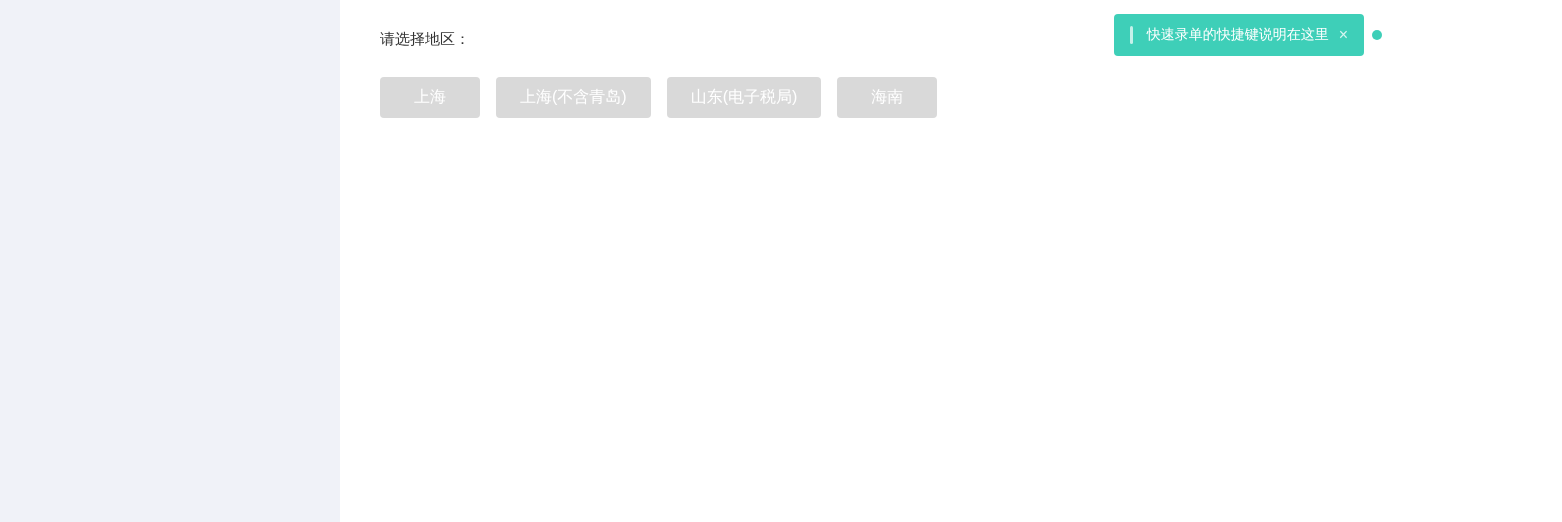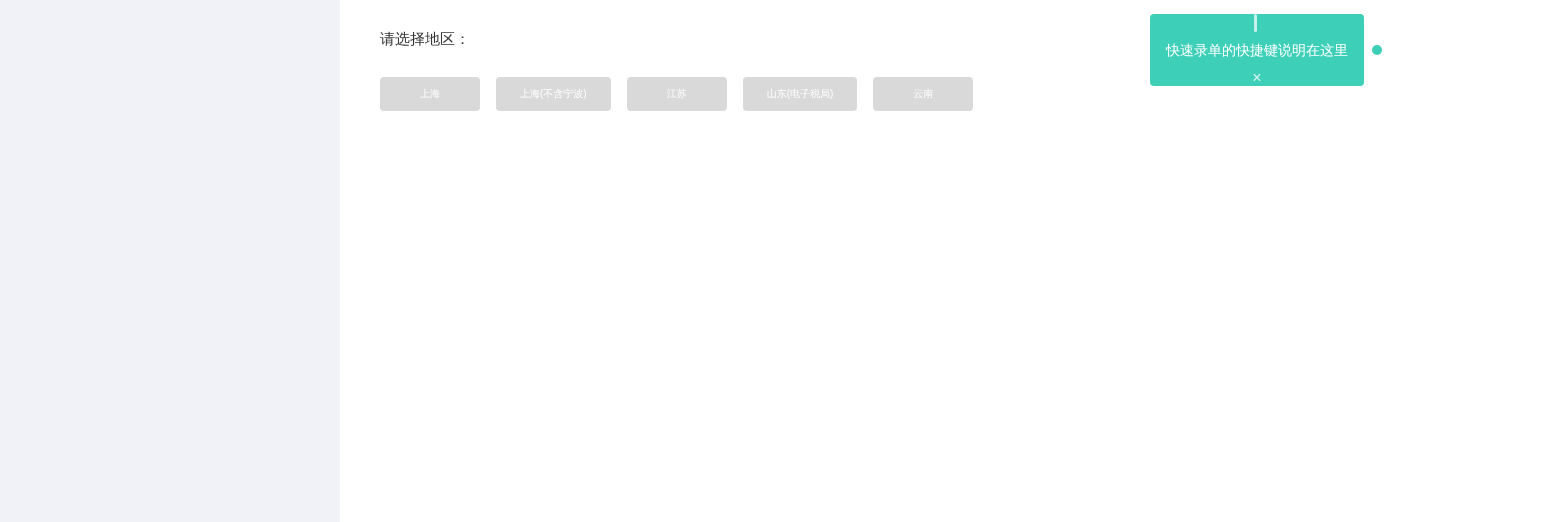--- a/index.html
+++ b/index.html
@@ -47,49 +47,48 @@
       display: flex;
       flex-wrap: wrap;
       gap: 16px;
     }
 
     .region-btn {
       background: #d9d9d9;
       border: none;
       border-radius: 4px;
       padding: 10px 24px;
-      font-size: 10px;
+      font-size: 16px;
       color: #fff;
       cursor: pointer;
       min-width: 100px;
       text-align: center;
       white-space: nowrap;
     }
 
     .tooltip-container {
       position: absolute;
       top: 14px;
       right: 180px;
       display: flex;
       align-items: center;
       gap: 8px;
     }
 
     .tooltip-box {
       background: #3ecfb8;
       color: #fff;
       font-size: 14px;
-      padding: 0 16px;
+      padding: 12px 16px;
       border-radius: 4px;
       display: flex;
       align-items: center;
       gap: 10px;
       white-space: nowrap;
       position: relative;
-      flex-direction: column;
     }
 
     .tooltip-box::before {
       content: '';
       display: inline-block;
       width: 3px;
       height: 18px;
       background: rgba(255,255,255,0.7);
       margin-right: 4px;
       border-radius: 2px;
@@ -114,24 +113,23 @@
 </head>
 <body>
 
 <div class="sidebar"></div>
 
 <div class="main-content">
   <div class="page-title">请选择地区：</div>
 
   <div class="region-buttons">
   <button class="region-btn">上海</button>
-      <button class="region-btn">上海(不含宁波)</button>
-      <button class="region-btn">江苏</button>
+      <button class="region-btn">上海(不含青岛)</button>
       <button class="region-btn">山东(电子税局)</button>
-      <button class="region-btn">云南</button>
+      <button class="region-btn">海南</button>
     </div>
 </div>
 
 <div class="tooltip-container">
   <div class="tooltip-box">
     <span>快速录单的快捷键说明在这里</span>
     <span class="tooltip-close">×</span>
   </div>
   <div class="tooltip-dot"></div>
 </div>

